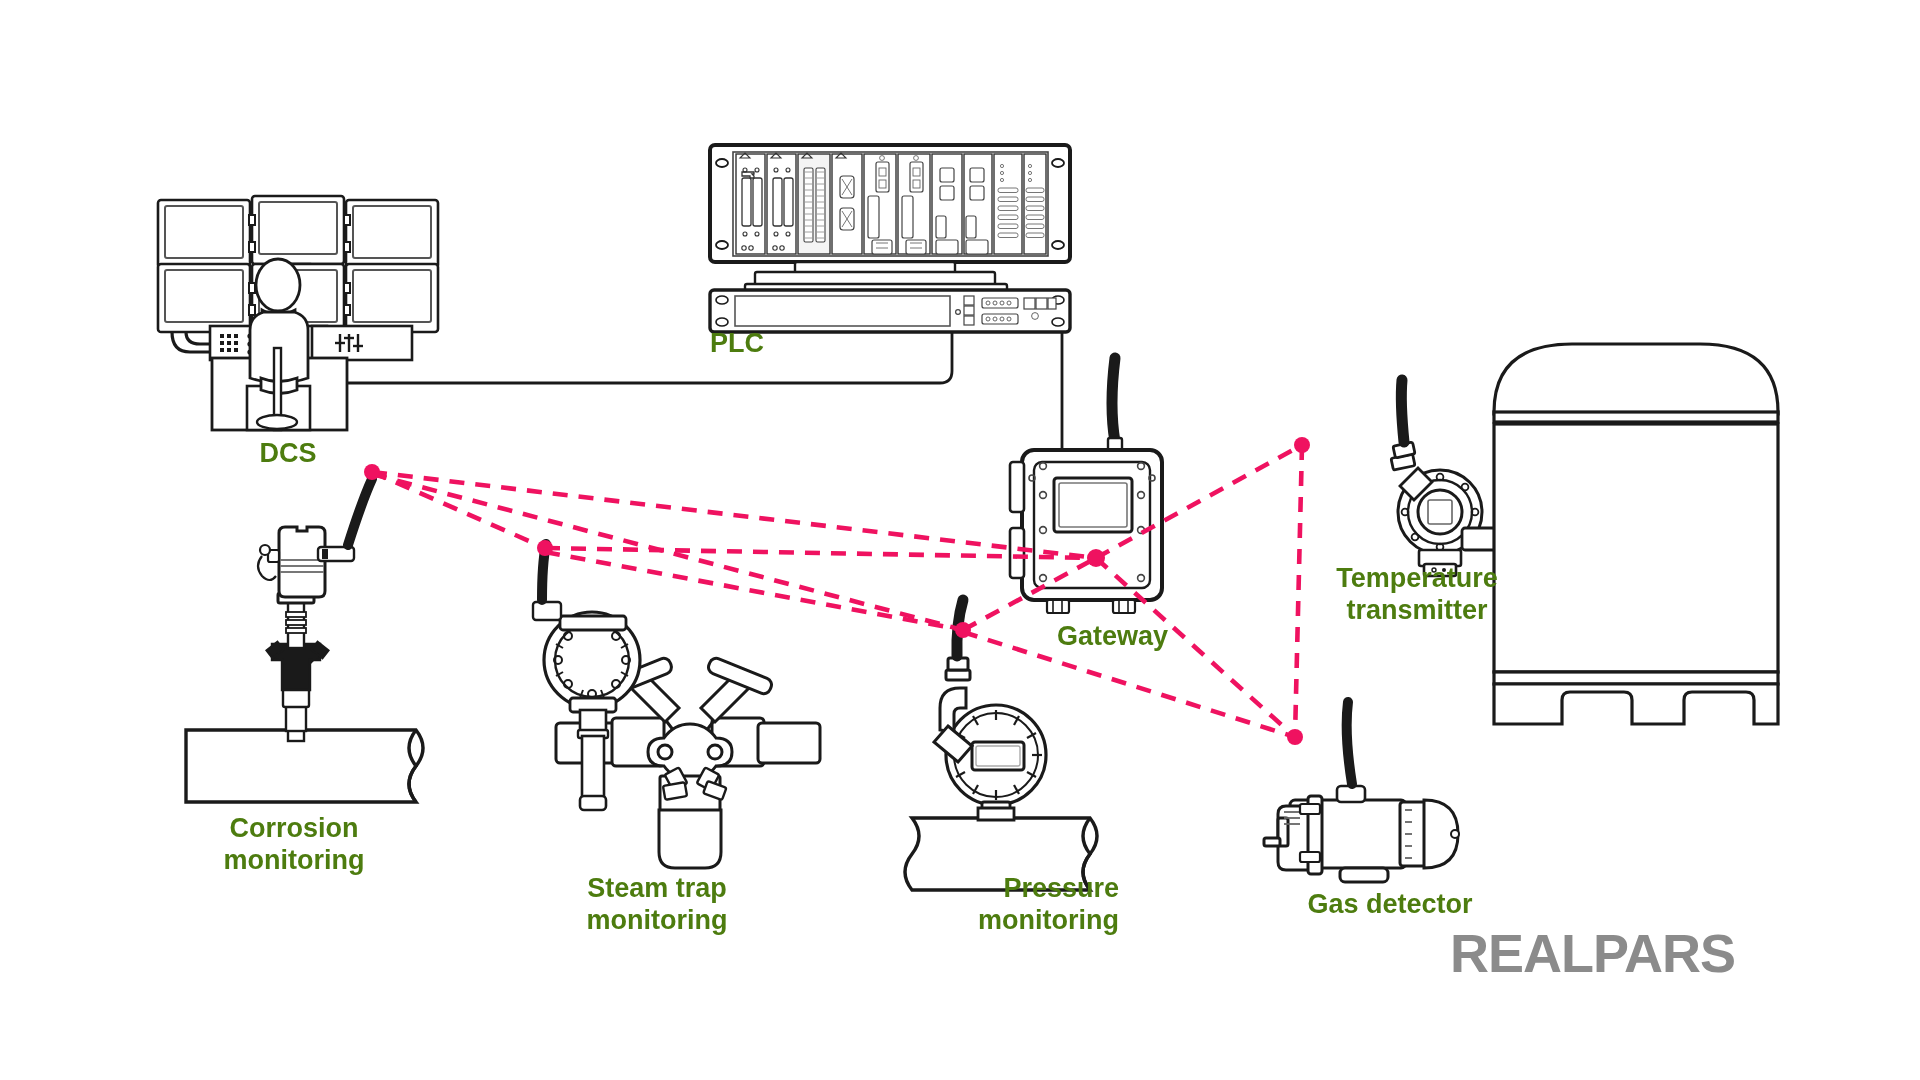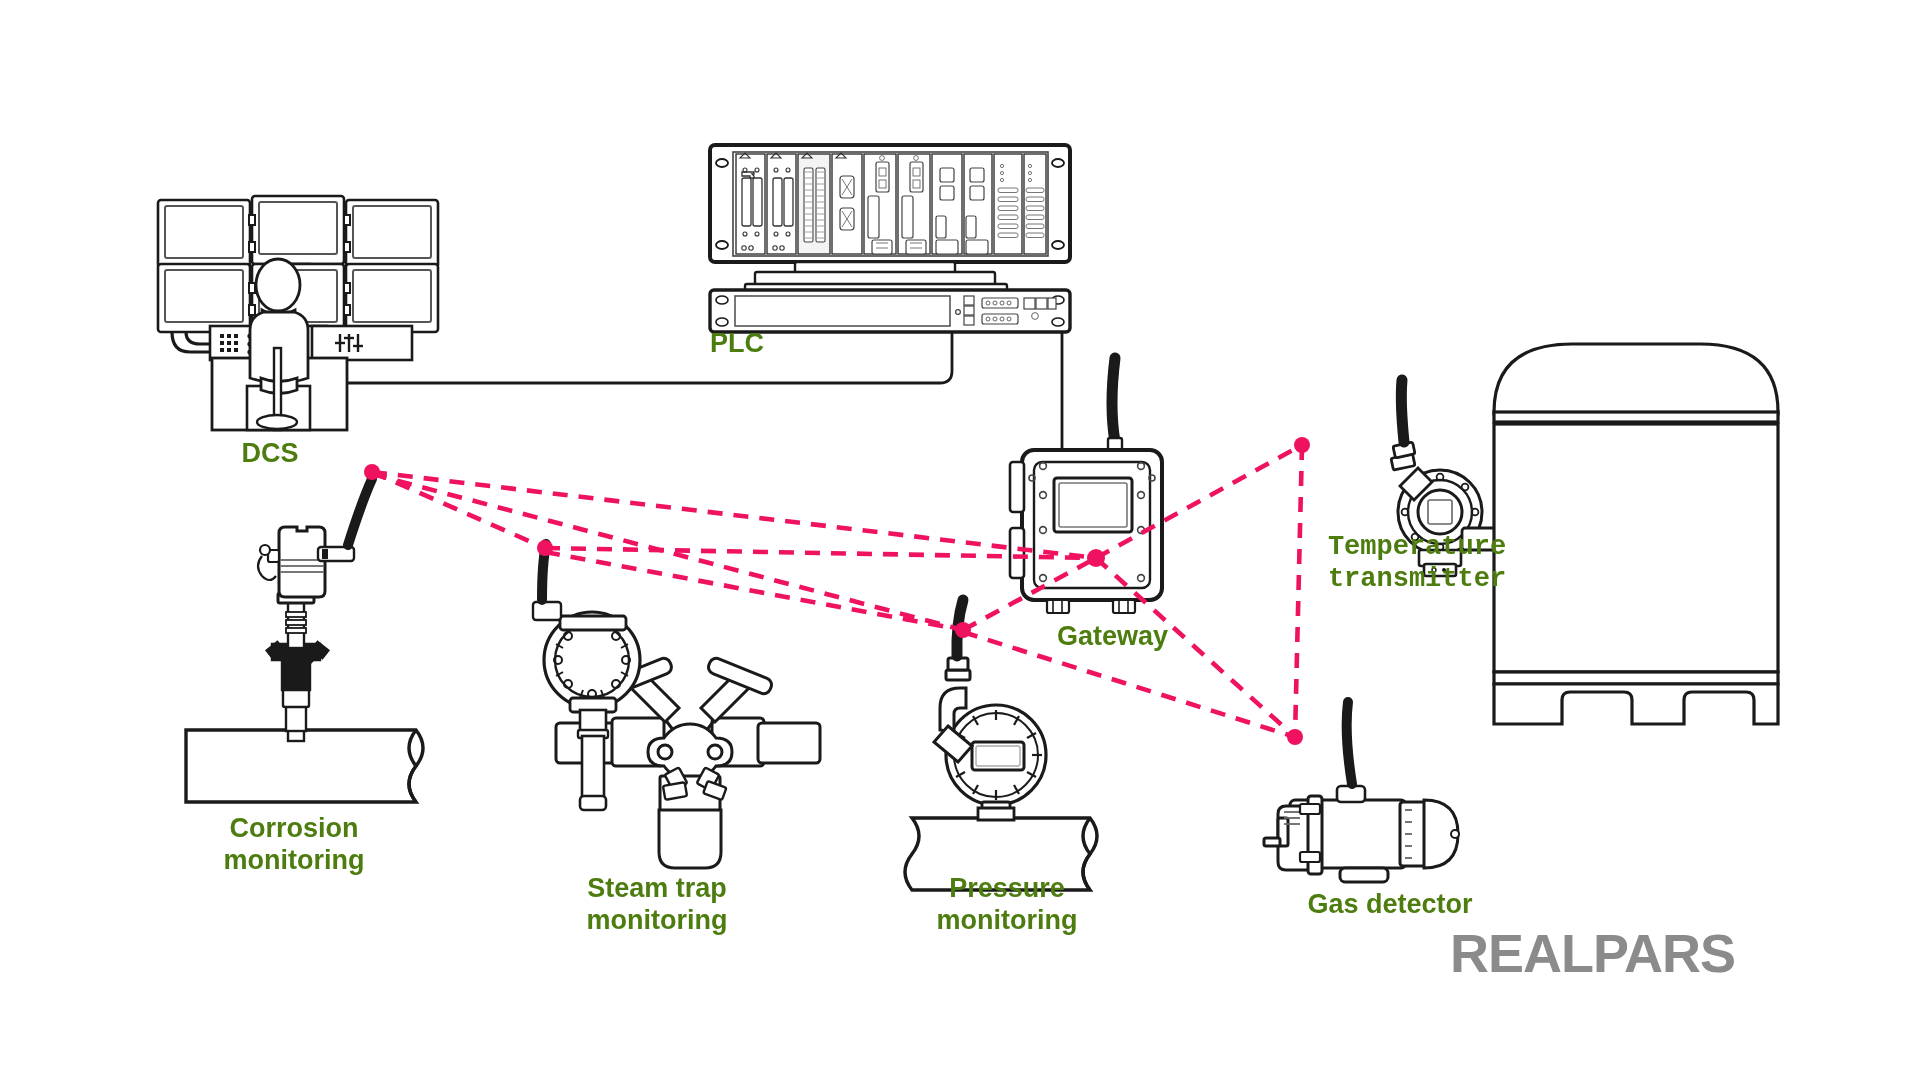--- a/index.html
+++ b/index.html
@@ -595,35 +595,35 @@
     <g fill="#ef1260">
       <circle cx="372" cy="472" r="8"></circle>
       <circle cx="545" cy="548" r="8"></circle>
       <circle cx="963" cy="630" r="8"></circle>
       <circle cx="1096" cy="558" r="9"></circle>
       <circle cx="1302" cy="445" r="8"></circle>
       <circle cx="1295" cy="737" r="8"></circle>
     </g>
   </svg>
 
-  <div class="lbl" style="left:203px;top:437px;width:134px;">DCS</div>
+  <div class="lbl" style="left:221px;top:437px;width:134px;">DCS</div>
 
   <div class="lbl" style="left:670px;top:327px;width:134px;">PLC</div>
 
   <div class="lbl" style="left:1020px;top:620px;width:148px;text-align:right;">Gateway</div>
 
-  <div class="lbl" style="left:1288px;top:531px;width:258px;font-family:Liberation Mono, monospace;">Temperature
+  <div class="lbl" style="left:1288px;top:562px;width:258px;">Temperature
 transmitter</div>
 
   <div class="lbl" style="left:182px;top:800px;width:224px;margin-top:12px;">Corrosion
 monitoring</div>
 
   <div class="lbl" style="left:545px;top:872px;width:224px;">Steam trap
 monitoring</div>
 
-  <div class="lbl" style="left:895px;top:872px;width:224px;">Pressure
+  <div class="lbl" style="left:895px;top:872px;width:224px;text-align:right;">Pressure
 monitoring</div>
 
   <div class="lbl" style="left:1282px;top:888px;width:216px;">Gas detector</div>
 
   <div class="logo" style="left:1450px;top:922px;">REALPARS</div>
 
 </div>
 
 </body></html>

